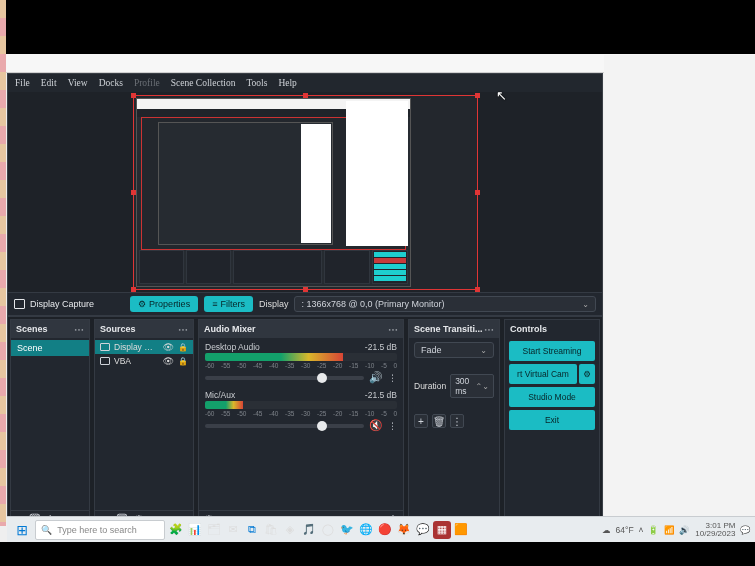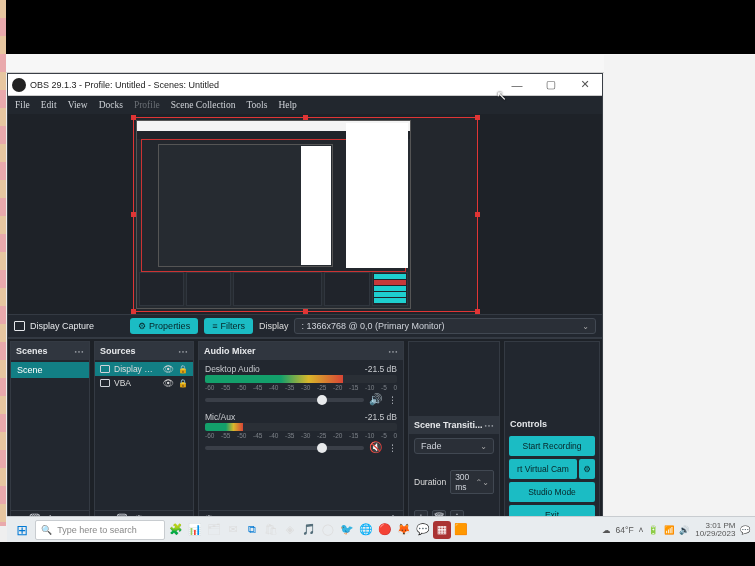--- a/index.html
+++ b/index.html
@@ -45,21 +45,21 @@
   .capture-row .cap-label{ display:flex; align-items:center; gap:5px; font-size:9px; color:#e6e8eb;}
   .capture-row .cap-label .box-ico{ width:11px; height:10px; border:1.5px solid #e6e8eb; border-radius:1px;}
   .btn{ background:#3a3f48; color:#e6e8eb; border:none; padding:3px 8px; font-size:9px; border-radius:3px; display:inline-flex; align-items:center; gap:3px;}
   .btn.teal{ background:#1bbcc4; color:#072528;}
   .select{ background:#2a2f37; border:1px solid #414852; color:#cfd3da; font-size:9px; padding:2px 6px; border-radius:3px; display:flex; align-items:center; gap:4px;}
   .select.long{ flex:1;}
   .chev{ font-size:8px; color:#aaa;}
 
   
   .panels{ flex:1; display:flex; background:#1d2127; border-top:1px solid #343a43; min-height:0;}
-  .panel{ background:#22272f; border:1px solid #343a43; margin:2px; display:flex; flex-direction:column; min-width:0;justify-content:flex-end;}
+  .panel{ background:#22272f; border:1px solid #343a43; margin:2px; display:flex; flex-direction:column; min-width:0;}
   .panel.scenes{ flex:0 0 80px;}
   .panel.sources{ flex:0 0 100px;}
   .panel.mixer{ flex:1;}
   .panel.trans{ flex:0 0 92px;}
   .panel.controls{ flex:0 0 96px;}
   .panel-head{ height:18px; background:#30363f; display:flex; align-items:center; justify-content:space-between; padding:0 5px; font-size:9px; font-weight:600; color:#e6e8eb;}
   .panel-head .dots{ color:#8a8f96; font-size:10px;}
   .panel-body{ flex:1; overflow:hidden; padding:2px 0; position:relative;}
   .panel-foot{ height:18px; border-top:1px solid #343a43; display:flex; align-items:center; padding:0 3px; gap:3px;}
   .panel-foot .ico{ width:14px; height:14px; display:flex; align-items:center; justify-content:center; color:#cfd3da; font-size:11px;}
@@ -135,27 +135,20 @@
   <div class="parent-top"></div>
   <div class="parent-ctl">
     <span>—</span>
     <span>▢</span>
     <span>✕</span>
   </div>
   <div class="bg-strip"></div>
   <div class="right-blank"></div>
 
   <div class="obs-window">
-    <div class="obs-titlebar">
-      <div class="icon"></div>
-      <div class="title">OBS 29.1.3 - Profile: Untitled - Scenes: Untitled</div>
-      <div class="winctl">—</div>
-      <div class="winctl">▢</div>
-      <div class="winctl">✕</div>
-    </div>
     <div class="obs-menubar">
       <span>File</span>
       <span>Edit</span>
       <span>View</span>
       <span>Docks</span>
       <span class="disabled">Profile</span>
       <span>Scene Collection</span>
       <span>Tools</span>
       <span>Help</span>
     </div>
@@ -366,21 +359,21 @@
             <span class="mini-ico">⋮</span>
           </div>
         </div>
       </div>
 
       <div class="panel controls">
         <div class="panel-head" style="background:#22272f;">
             <span>Controls</span>
           </div>
         <div class="ctrl-body">
-          <button class="ctrl-btn">Start Recording</button>
+          <button class="ctrl-btn">Start Streaming</button>
           <div class="ctrl-split">
             <button class="ctrl-btn">rt Virtual Cam</button>
             <button class="ctrl-btn sq">⚙</button>
           </div>
           <button class="ctrl-btn">Studio Mode</button>
           <button class="ctrl-btn">Exit</button>
         </div>
       </div>
     </div>
   </div>

